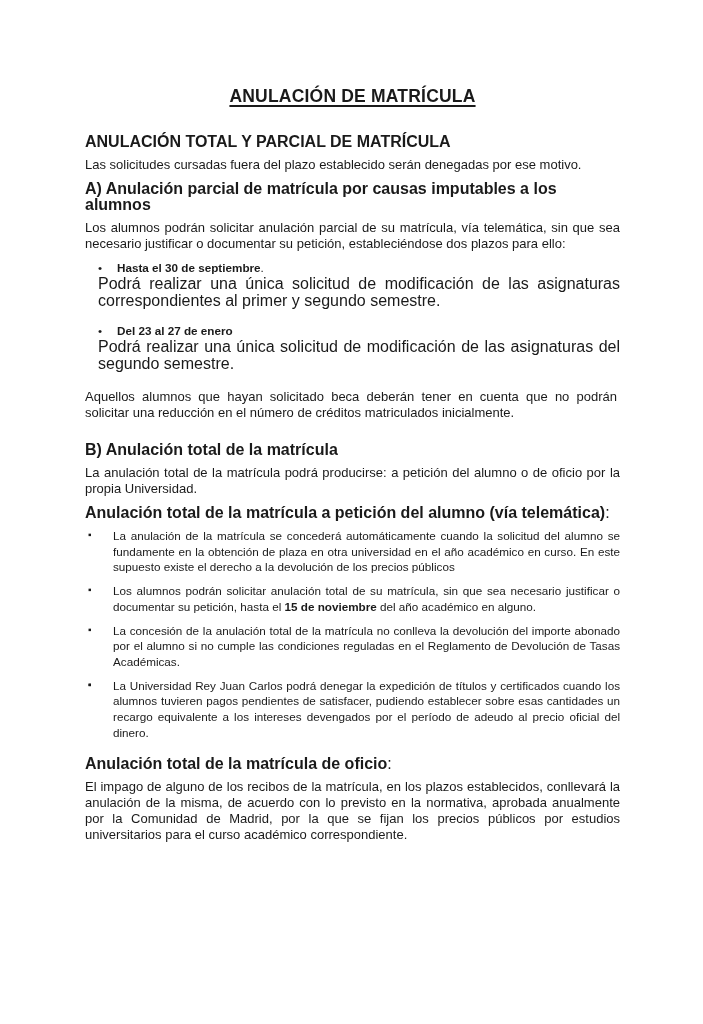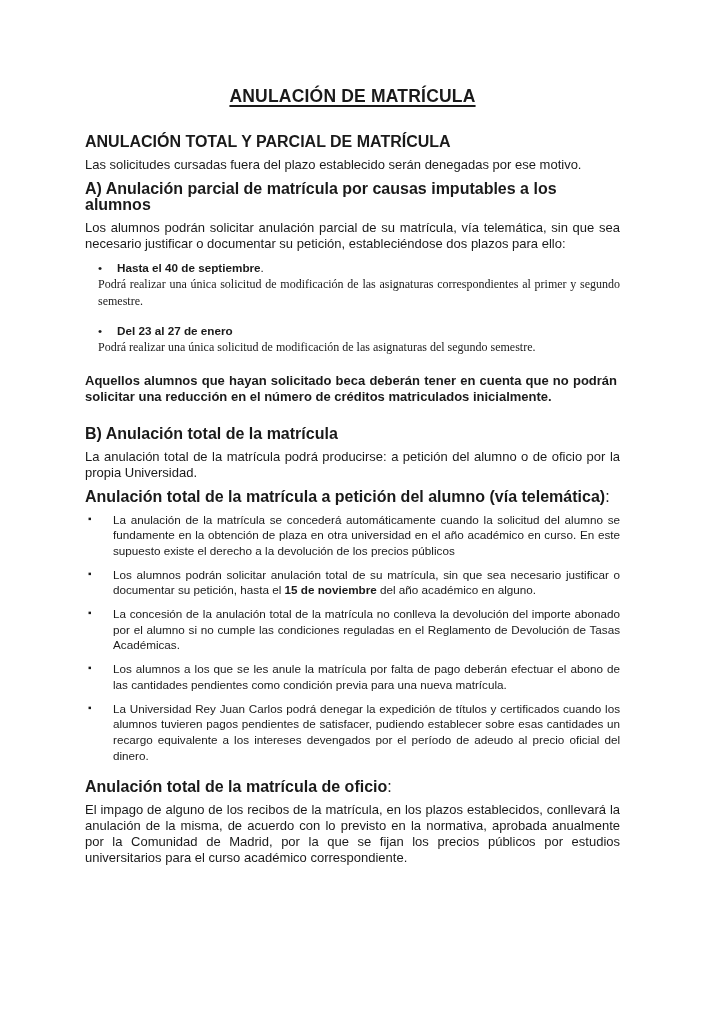--- a/index.html
+++ b/index.html
@@ -60,45 +60,44 @@
     line-height: 16px;
   }
   .rb-bullet {
     display: inline-block;
     width: 19px;
     font-size: 11.7px;
   }
   .rb-term { font-weight: bold; }
   .rb-desc {
     margin: 0;
-    font-size: 12px;
+    font-size: 16px;
     line-height: 16.5px;
     text-align: justify;
-    font-family: Liberation Serif, serif;
   }
 
   
   .sq-list { margin: 6px 0 0 0; }
   .sq-item {
     position: relative;
     padding-left: 28px;
     margin: 0 0 8px 0;
     font-size: 11.7px;
     line-height: 15.7px;
     text-align: justify;
   }
   .sq-bullet {
     position: absolute;
     left: 3px;
     top: -1px;
     font-size: 10px;
   }
 
   .beca-note {
-    font-weight: bold;
+    font-weight: normal;
     margin: 0 3px 21px 0;
   }
   .oficio-h { margin-top: 16px; }
 </style>
 </head>
 <body>
 
 <div class="page">
 
   <h1 class="doc-title"><span class="underline">ANULACIÓN DE MATRÍCULA</span></h1>
@@ -108,21 +107,21 @@
   <p class="body">Las solicitudes cursadas fuera del plazo establecido serán denegadas por ese motivo.</p>
 
   <p class="h">A) Anulación parcial de matrícula por causas imputables a los alumnos</p>
 
   <p class="body">Los alumnos podrán solicitar anulación parcial de su matrícula, vía telemática, sin que sea necesario justificar o documentar su petición, estableciéndose dos plazos para ello:</p>
 
   <div class="round-list">
 
     <div class="rb-item">
       <div class="rb-head">
-        <span class="rb-bullet">•</span><span class="rb-term">Hasta el 40 de septiembre</span><span>.</span>
+        <span class="rb-bullet">•</span><span class="rb-term">Hasta el 30 de septiembre</span><span>.</span>
       </div>
       <p class="rb-desc">Podrá realizar una única solicitud de modificación de las asignaturas correspondientes al primer y segundo semestre.</p>
     </div>
 
     <div class="rb-item">
       <div class="rb-head">
         <span class="rb-bullet">•</span><span class="rb-term">Del 23 al 27 de enero</span><span></span>
       </div>
       <p class="rb-desc">Podrá realizar una única solicitud de modificación de las asignaturas del segundo semestre.</p>
     </div>
@@ -145,21 +144,21 @@
 
     <div class="sq-item">
       <span class="sq-bullet">▪</span><span>Los alumnos podrán solicitar anulación total de su matrícula, sin que sea necesario justificar o documentar su petición, hasta el </span><span class="bold">15 de noviembre</span><span> del año académico en alguno.</span>
     </div>
 
     <div class="sq-item">
       <span class="sq-bullet">▪</span><span>La concesión de la anulación total de la matrícula no conlleva la devolución del importe abonado por el alumno si no cumple las condiciones reguladas en el Reglamento de Devolución de Tasas Académicas.</span>
     </div>
 
     <div class="sq-item">
-      <span class="sq-bullet">▪</span><span>Los alumnos a los que se les anule la matrícula por falta de pago deberán efectuar el abono de las cantidades pendientes como condición previa para una nueva matrícula.</span>
+      <span class="sq-bullet">▪</span>
     </div>
 
     <div class="sq-item">
       <span class="sq-bullet">▪</span><span>La Universidad Rey Juan Carlos podrá denegar la expedición de títulos y certificados cuando los alumnos tuvieren pagos pendientes de satisfacer, pudiendo establecer sobre esas cantidades un recargo equivalente a los intereses devengados por el período de adeudo al precio oficial del dinero.</span>
     </div>
 
   </div>
 
   <p class="h oficio-h"><span>Anulación total de la matrícula de oficio</span><span class="normal">:</span></p>
 

